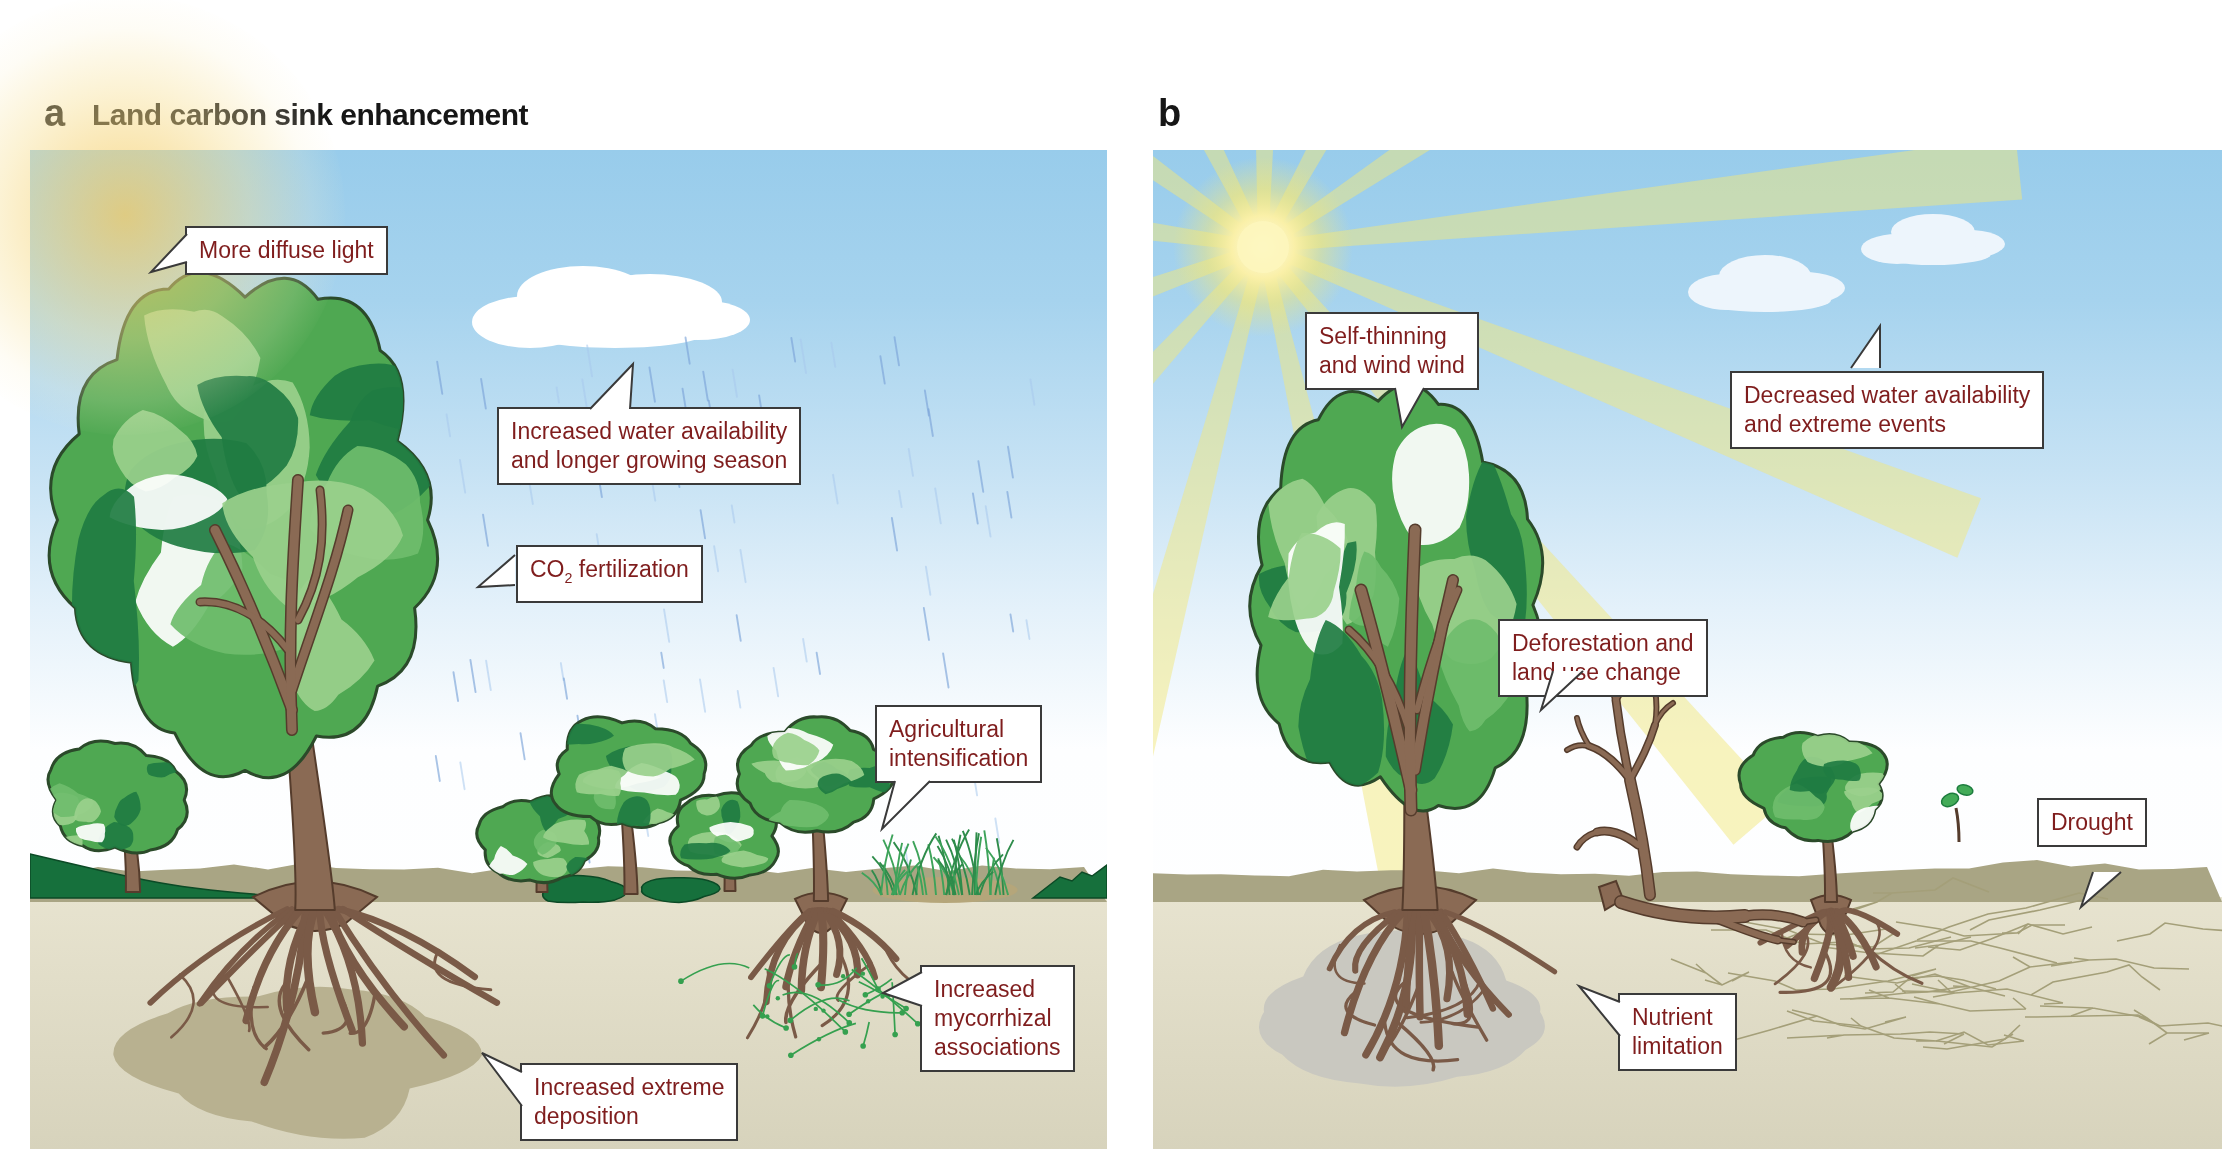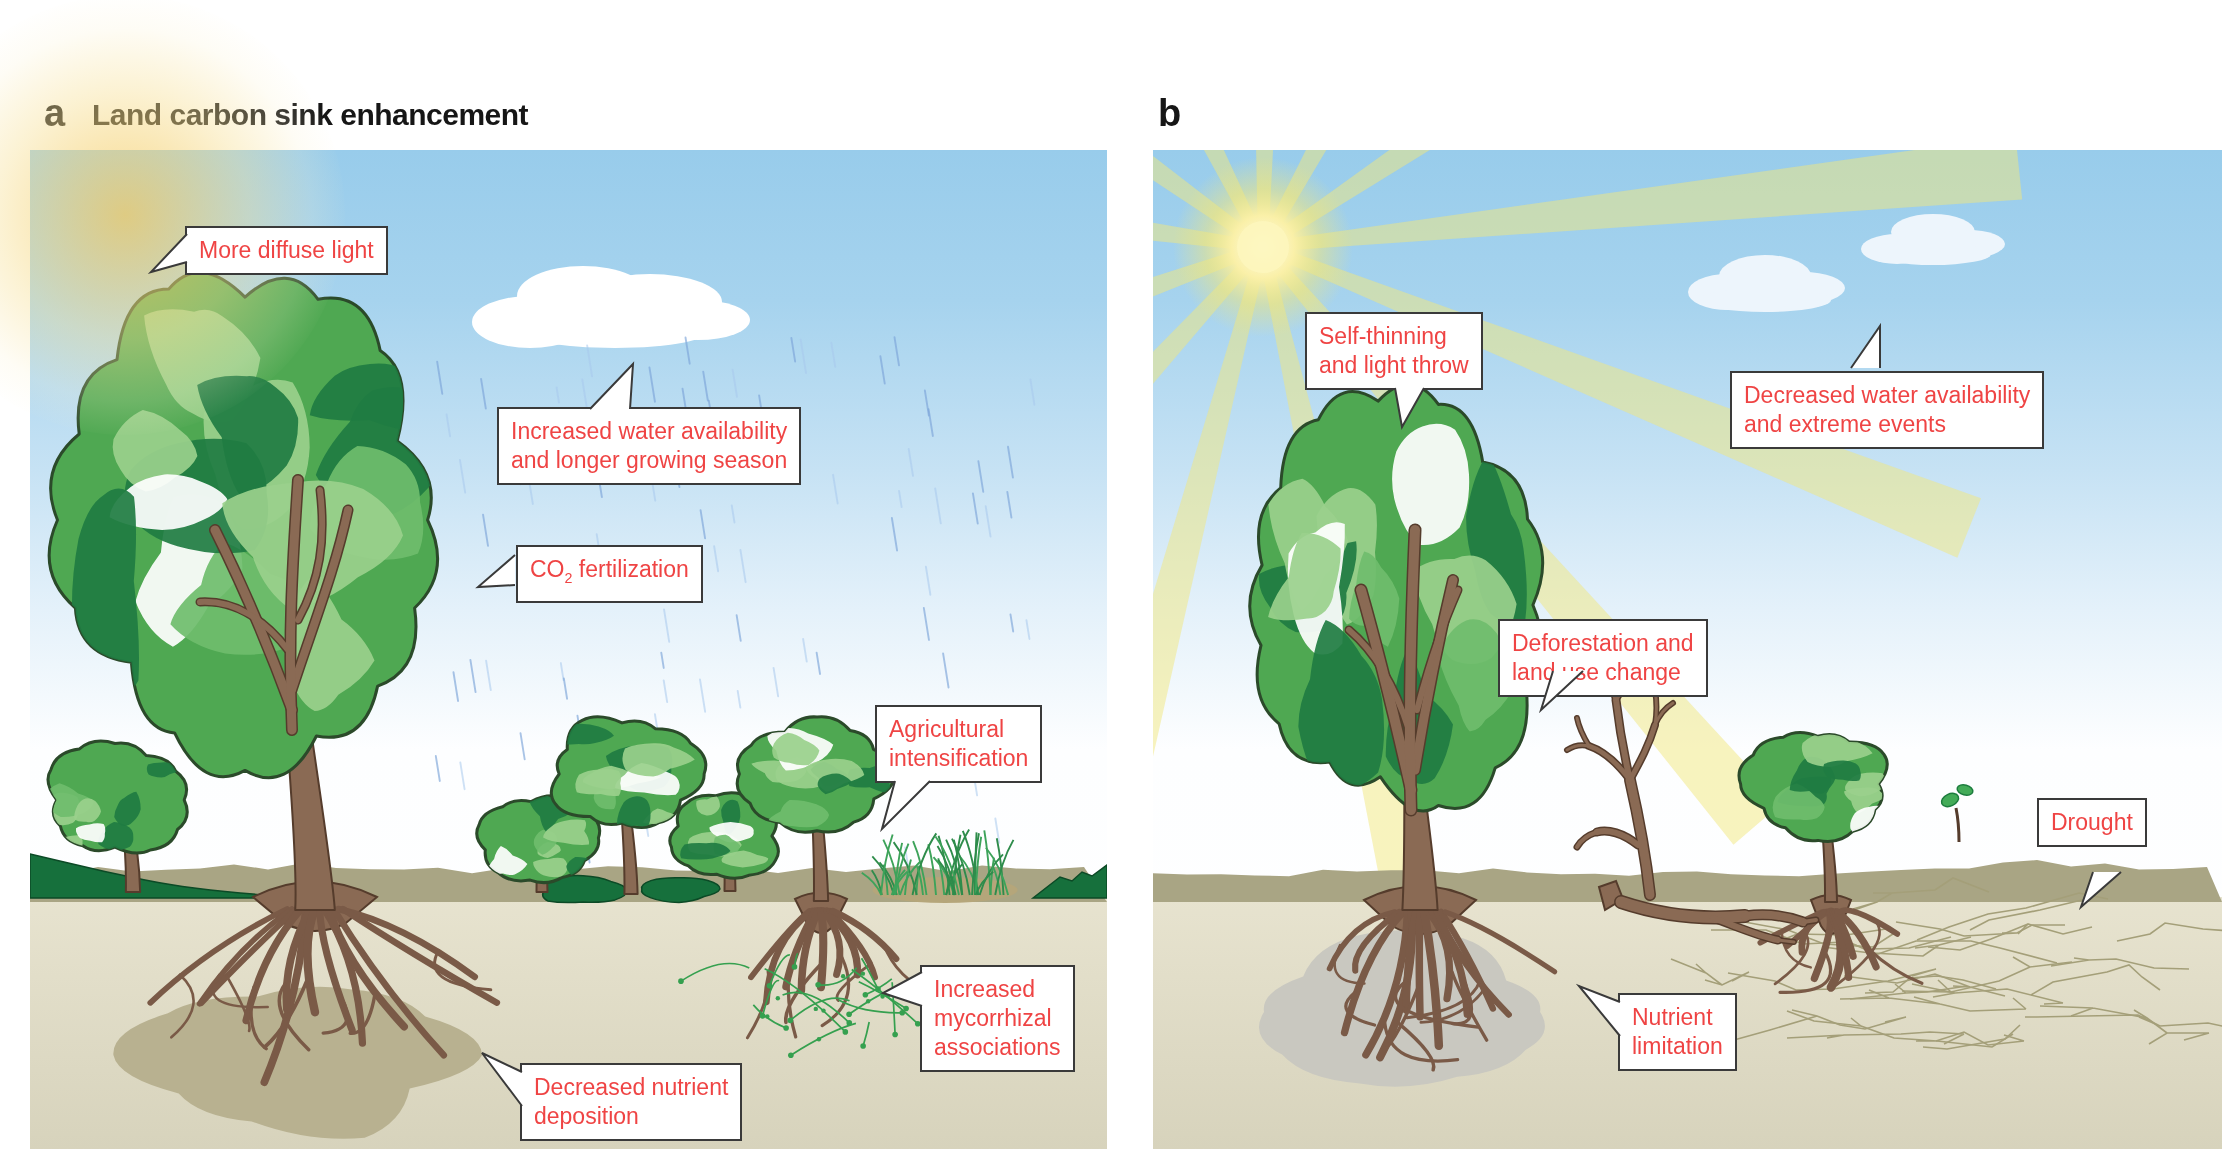--- a/index.html
+++ b/index.html
@@ -6,21 +6,21 @@
   #figure{position:relative;width:2222px;height:1149px;background:#fff;overflow:hidden;
           font-family:"Liberation Sans",sans-serif;}
   .panel-letter{position:absolute;font-size:38px;font-weight:bold;color:#161616;line-height:1;}
   .panel-title{position:absolute;font-size:30px;font-weight:bold;color:#161616;line-height:1;letter-spacing:-0.5px;}
   .panel{position:absolute;top:150px;height:999px;overflow:hidden;
          background:linear-gradient(180deg,#98cceb 0%,#a6d3ee 15%,#c6e2f4 32%,#e4f1fa 46%,#fdfeff 60%,#ffffff 100%);}
   #panelA{left:30px;width:1077px;}
   #panelB{left:1153px;width:1069px;}
   .scene{position:absolute;left:0;top:0;z-index:1;}
   .callout{position:absolute;z-index:4;background:#ffffff;border:2px solid #3a3a3a;
-           padding:8px 12px;font-size:23px;line-height:29px;color:#ef4444;white-space:pre-line;}
+           padding:8px 12px;font-size:23px;line-height:29px;color:#7f1d1d;white-space:pre-line;}
   .tails{position:absolute;left:0;top:0;z-index:5;pointer-events:none;}
   .sub{font-size:0.62em;vertical-align:-0.45em;}
   .sun-halo{position:absolute;z-index:2;pointer-events:none;border-radius:50%;
     background:radial-gradient(circle,rgba(244,202,96,0.75) 0%,rgba(247,224,150,0.42) 40%,rgba(250,240,200,0.18) 60%,rgba(255,255,255,0) 72%);}
 </style>
 </head>
 <body>
 
 <div id="figure">
 
@@ -404,21 +404,21 @@
 
     <div class="callout" style="left:155px;top:76px">More diffuse light</div>
     <div class="callout" style="left:467px;top:257px">Increased water availability
 and longer growing season</div>
     <div class="callout" style="left:486px;top:395px"><span>CO</span><span class="sub">2</span><span> fertilization</span></div>
     <div class="callout" style="left:845px;top:555px">Agricultural
 intensification</div>
     <div class="callout" style="left:890px;top:815px">Increased
 mycorrhizal
 associations</div>
-    <div class="callout" style="left:490px;top:913px">Decreased nutrient
+    <div class="callout" style="left:490px;top:913px">Increased extreme
 deposition</div>
 
     <svg class="tails" id="tailsA" width="1077" height="999" viewBox="0 0 1077 999">
         <path d="M157,84 L121,122 L157,112 Z" fill="#fff" stroke="none"></path>
         <path d="M157,84 L121,122 L157,112" fill="none" stroke="#3a3a3a" stroke-width="2"></path>
         <path d="M560,259 L603,214 L600,259 Z" fill="#fff" stroke="none"></path>
         <path d="M560,259 L603,214 L600,259" fill="none" stroke="#3a3a3a" stroke-width="2"></path>
         <path d="M485,405 L448,437 L485,435 Z" fill="#fff" stroke="none"></path>
         <path d="M485,405 L448,437 L485,435" fill="none" stroke="#3a3a3a" stroke-width="2"></path>
         <path d="M865,631 L852,679 L900,631 Z" fill="#fff" stroke="none"></path>
@@ -637,21 +637,21 @@
           <path d="M258,660 C255,560 258,470 262,380" fill="none" stroke="#553c2c" stroke-width="13" stroke-linecap="round"></path>
           <path d="M258,640 C240,560 225,500 208,440" fill="none" stroke="#8a6a54" stroke-width="10" stroke-linecap="round"></path>
           <path d="M262,620 C275,540 288,480 300,430" fill="none" stroke="#8a6a54" stroke-width="9" stroke-linecap="round"></path>
           <path d="M256,580 C240,530 220,500 196,480" fill="none" stroke="#8a6a54" stroke-width="6" stroke-linecap="round"></path>
           <path d="M264,560 C280,500 292,470 305,440" fill="none" stroke="#8a6a54" stroke-width="6" stroke-linecap="round"></path>
           <path d="M258,660 C255,560 258,470 262,380" fill="none" stroke="#8a6a54" stroke-width="10" stroke-linecap="round"></path>
         </g>
       </svg>
 
     <div class="callout" style="left:152px;top:162px">Self-thinning
-and light throw</div>
+and wind wind</div>
     <div class="callout" style="left:577px;top:221px">Decreased water availability
 and extreme events</div>
     <div class="callout" style="left:345px;top:469px">Deforestation and
 land use change</div>
     <div class="callout" style="left:884px;top:648px">Drought</div>
     <div class="callout" style="left:465px;top:843px">Nutrient
 limitation</div>
 
     <svg class="tails" id="tailsB" width="1069" height="999" viewBox="0 0 1069 999">
         <path d="M242,238 L249,277 L271,238 Z" fill="#fff" stroke="none"></path>

